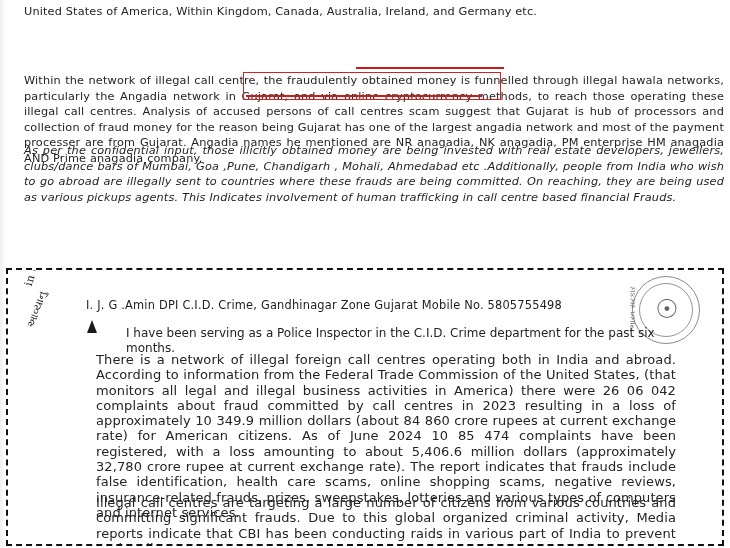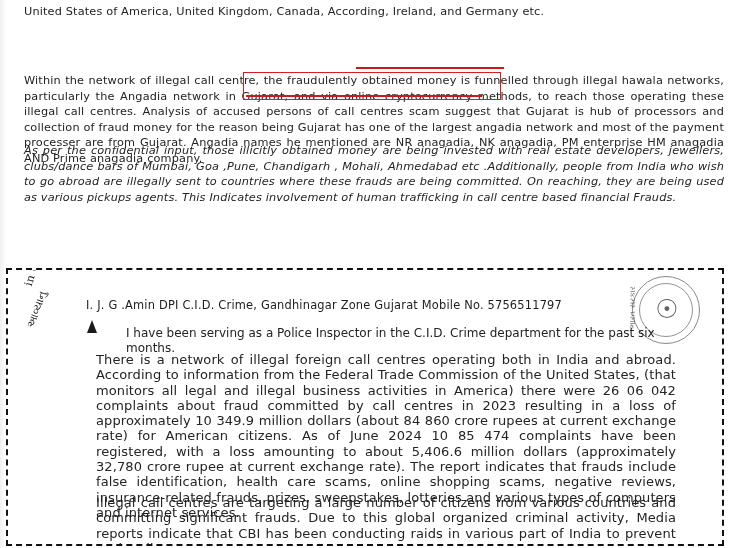--- a/index.html
+++ b/index.html
@@ -239,42 +239,42 @@
 </head>
 <body>
 
 <div class="page-top">
 
   <div class="clipped-line">
     <span class="fadeline">...call centres ... Philippines. These illegal call centres target victims from</span>
   </div>
   <div class="clipped-cover"></div>
 
-  <div class="para p-cut">United States of America, United Kingdom, Canada, According, Ireland, and Germany etc.</div>
+  <div class="para p-cut">United States of America, Within Kingdom, Canada, Australia, Ireland, and Germany etc.</div>
 
   <div class="para p1">Within the network of illegal call centre, the fraudulently obtained money is funnelled through illegal hawala networks, particularly the Angadia network in Gujarat, and via online cryptocurrency methods, to reach those operating these illegal call centres. Analysis of accused persons of call centres scam suggest that Gujarat is hub of processors and collection of fraud money for the reason being Gujarat has one of the largest angadia network and most of the payment processer are from Gujarat. Angadia names he mentioned are NR anagadia, NK anagadia, PM enterprise HM anagadia AND Prime anagadia company.</div>
 
   <div class="para p2">As per the confidential input, those illicitly obtained money are being invested with real estate developers, jewellers, clubs/dance bars of Mumbai, Goa ,Pune, Chandigarh , Mohali, Ahmedabad etc .Additionally, people from India who wish to go abroad are illegally  sent to countries where these frauds are being committed. On reaching, they are being used as various pickups agents. This Indicates involvement of human trafficking in call centre based financial Frauds.</div>
 
 
   <div class="redbox"></div>
   <div class="strike s1"></div>
   <div class="strike s2"></div>
 </div>
 
 <div class="page-bottom">
 
   <div class="handwrite">in charge</div>
   <div class="handwrite2">આવ્યાનુ</div>
 
   <div class="seal"></div>
   <div class="seal-emblem">☉</div>
   <div class="seal-text-l">ભારત સરકાર</div>
 
-  <div class="dep-head">I. J. G .Amin  DPI  C.I.D. Crime, Gandhinagar Zone  Gujarat  Mobile No. 5756511797</div>
+  <div class="dep-head">I. J. G .Amin  DPI  C.I.D. Crime, Gandhinagar Zone  Gujarat  Mobile No. 5805755498</div>
   <div class="caret"></div>
   <div class="dep-intro">I have been serving as a Police Inspector in the C.I.D. Crime department for the past six months.</div>
 
   <div class="dep-body b1">There is a network of illegal foreign call centres operating both in India and abroad. According to information from the Federal Trade Commission of the United States, (that monitors all legal and illegal business activities in America) there were 26 06 042 complaints about fraud committed by call centres in 2023 resulting in a loss of approximately 10 349.9 million dollars (about 84 860 crore rupees at current exchange rate) for American citizens. As of June 2024  10 85 474 complaints have been registered, with a loss amounting to about 5,406.6 million dollars (approximately 32,780 crore rupee at current exchange rate). The report indicates that frauds include false identification, health care scams, online shopping scams, negative reviews, insurance-related frauds, prizes, sweepstakes, lotteries and various types of computers and internet services.</div>
   <div class="dep-body b2">Illegal call centres are targeting a large number of citizens from various countries and committing significant frauds. Due to this global organized criminal activity, Media reports indicate that CBI has been conducting raids in various part of India to prevent such call centre scams.</div>
 </div>
 
 <div class="edge-shadow"></div>
 
 </body></html>

